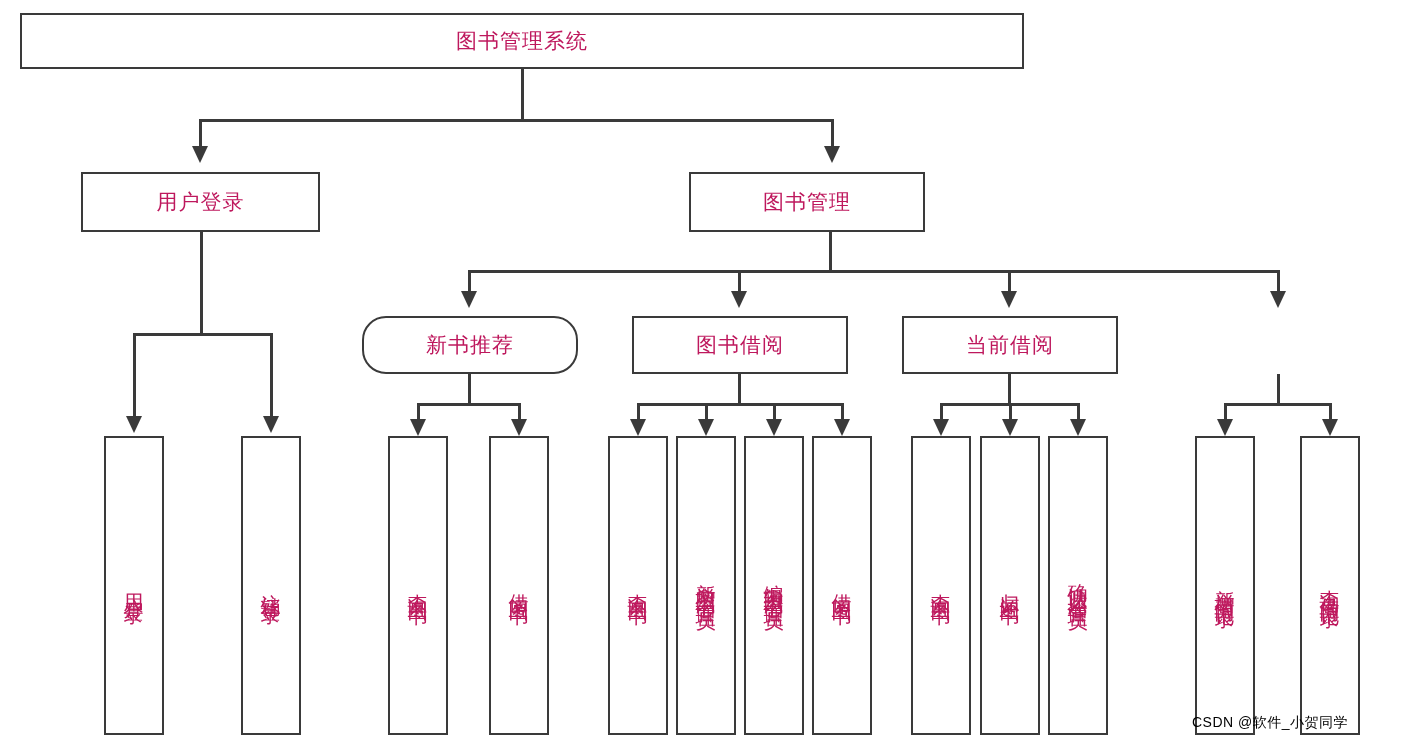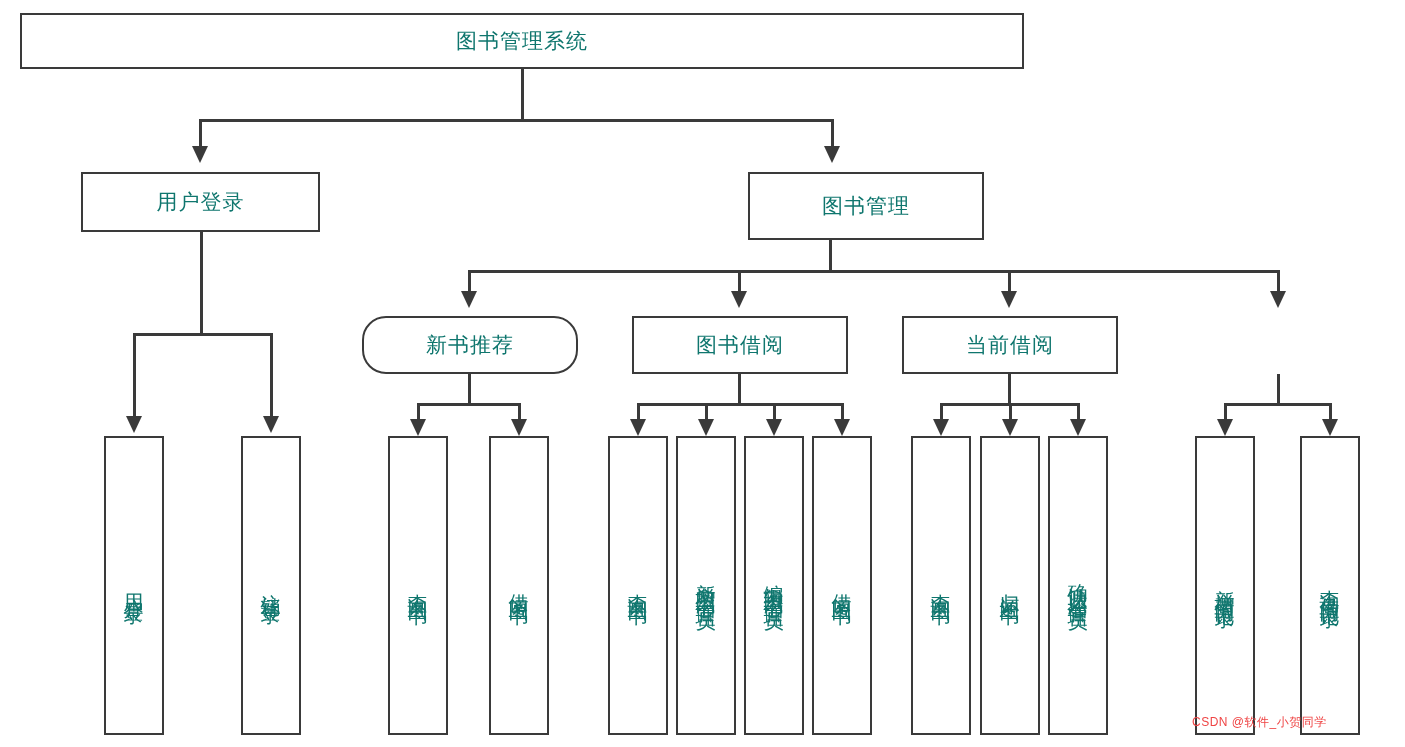--- a/index.html
+++ b/index.html
@@ -18,21 +18,21 @@
     overflow: hidden;
   }
   .node {
     position: absolute;
     box-sizing: border-box;
     border: 2px solid #3a3a3a;
     background: #ffffff;
     display: flex;
     align-items: center;
     justify-content: center;
-    color: #0f766e;
+    color: #be185d;
     z-index: 3;
   }
   .node.horiz {
     font-size: 21px;
     letter-spacing: 1px;
   }
   .node.vert {
     font-size: 20px;
     writing-mode: vertical-rl;
     text-orientation: upright;
@@ -56,22 +56,22 @@
     position: absolute;
     width: 0;
     height: 0;
     border-left: 8px solid transparent;
     border-right: 8px solid transparent;
     border-top: 17px solid #3a3a3a;
     z-index: 2;
   }
   .watermark {
     position: absolute;
-    color: #ef4444;
-    font-size: 12px;
+    color: #000000;
+    font-size: 14px;
     z-index: 6;
     white-space: nowrap;
     letter-spacing: 0.5px;
   }
 </style>
 </head>
 <body>
 
 <div id="canvas">
 
@@ -86,21 +86,21 @@
   <div class="edge v" style="left:199px; top:119px; height:27px;"></div>
   <div class="arrow" style="left:192px; top:146px;"></div>
 
   <div class="edge v" style="left:831px; top:119px; height:27px;"></div>
   <div class="arrow" style="left:824px; top:146px;"></div>
 
   <div class="node horiz" style="left:81px; top:172px; width:239px; height:60px;">
     <span>用户登录</span>
   </div>
 
-  <div class="node horiz" style="left:748px; top:172px; width:236px; height:68px;">
+  <div class="node horiz" style="left:689px; top:172px; width:236px; height:60px;">
     <span>图书管理</span>
   </div>
 
   <div class="edge v" style="left:200px; top:232px; height:104px;"></div>
   <div class="edge h" style="left:133px; top:333px; width:140px;"></div>
   <div class="edge v" style="left:133px; top:333px; height:83px;"></div>
   <div class="arrow" style="left:126px; top:416px;"></div>
   <div class="edge v" style="left:270px; top:333px; height:83px;"></div>
   <div class="arrow" style="left:263px; top:416px;"></div>
 

